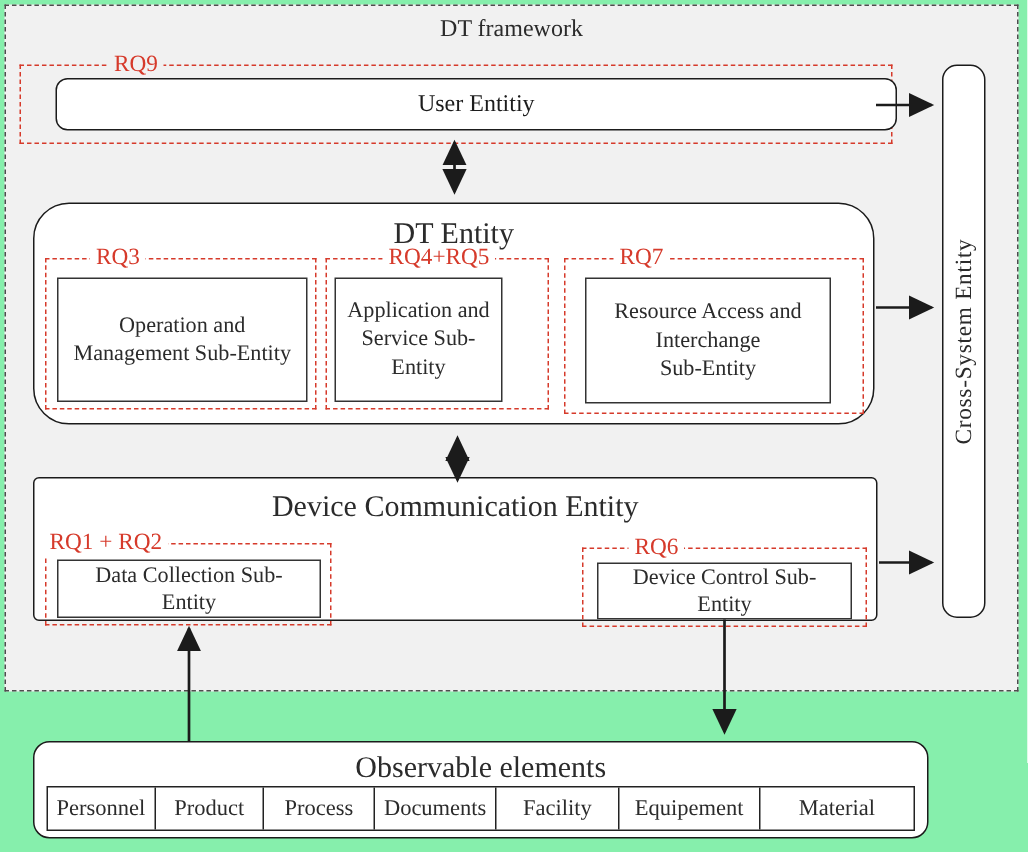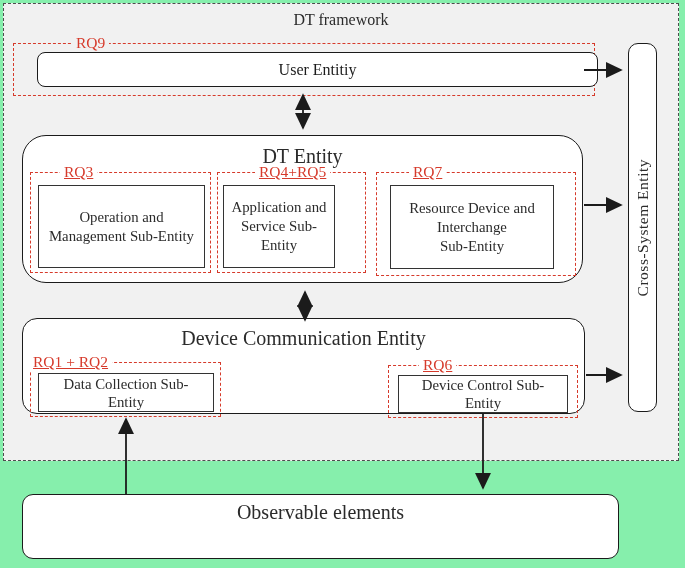--- a/index.html
+++ b/index.html
@@ -38,21 +38,21 @@
   .rq-label {
     position: absolute;
     top: -10px;
     font-size: 15.5px;
     line-height: 18px;
     color: #d63a2b;
     padding: 0 4px;
     white-space: nowrap;
   }
   .rq-label.on-gray { background: #f1f1f1; }
-  .rq-label.on-white { background: #ffffff; text-decoration: underline; }
+  .rq-label.on-white { background: #ffffff; }
 
   
   .entity-box {
     position: absolute;
     background: #ffffff;
     border: 1.7px solid #1b1b1b;
   }
   .flex-center {
     display: flex;
     align-items: center;
@@ -147,26 +147,26 @@
   </div>
   <div class="sub-box flex-center" style="left:223px; top:185px; width:112px; height:83px;">
     <span>Application and
 Service Sub-Entity</span>
   </div>
 
   <div class="rq-box" style="left:376px; top:172px; width:200px; height:104px;">
     <span class="rq-label on-white" style="left:32px;">RQ7</span>
   </div>
   <div class="sub-box flex-center" style="left:390px; top:185px; width:164px; height:84px;">
-    <span>Resource Device and
+    <span>Resource Access and
 Interchange
 Sub-Entity</span>
   </div>
 
-  <div class="entity-box" style="left:22px; top:318px; width:563px; height:96px; border-radius:15px;">
+  <div class="entity-box" style="left:22px; top:318px; width:563px; height:96px; border-radius:4px;">
     <div class="entity-title" style="top:8px;">Device Communication Entity</div>
   </div>
 
   <div class="rq-box" style="left:30px; top:362px; width:191px; height:55px;">
     <span class="rq-label on-white" style="left:-2px;">RQ1 + RQ2</span>
   </div>
   <div class="sub-box flex-center" style="left:38px; top:373px; width:176px; height:39px; line-height:18px;">
     <span>Data Collection Sub-
 Entity</span>
   </div>
@@ -178,20 +178,29 @@
     <span>Device Control Sub-
 Entity</span>
   </div>
 
   <div class="entity-box flex-center" style="left:628px; top:43px; width:29px; height:369px; border-radius:10px;">
     <span class="cross-label">Cross-System Entity</span>
   </div>
 
   <div class="entity-box" style="left:22px; top:494px; width:597px; height:65px; border-radius:11px;">
     <div class="entity-title" style="top:6px;">Observable elements</div>
+    <div class="obs-table">
+      <div class="obs-cell" style="flex:72 0 0;">Personnel</div>
+      <div class="obs-cell" style="flex:73 0 0;">Product</div>
+      <div class="obs-cell" style="flex:74 0 0;">Process</div>
+      <div class="obs-cell" style="flex:82 0 0;">Documents</div>
+      <div class="obs-cell" style="flex:82 0 0;">Facility</div>
+      <div class="obs-cell" style="flex:95 0 0;">Equipement</div>
+      <div class="obs-cell" style="flex:104 0 0;">Material</div>
+    </div>
   </div>
 
   <svg class="arrows" viewBox="0 0 685 568">
     <defs>
       <marker id="ah-end" markerWidth="11" markerHeight="10" refX="8.5" refY="4.5" orient="auto">
         <path d="M0,0 L9.5,4.5 L0,9 z" fill="#1b1b1b"></path>
       </marker>
       <marker id="ah-start" markerWidth="11" markerHeight="10" refX="8.5" refY="4.5" orient="auto-start-reverse">
         <path d="M0,0 L9.5,4.5 L0,9 z" fill="#1b1b1b"></path>
       </marker>

